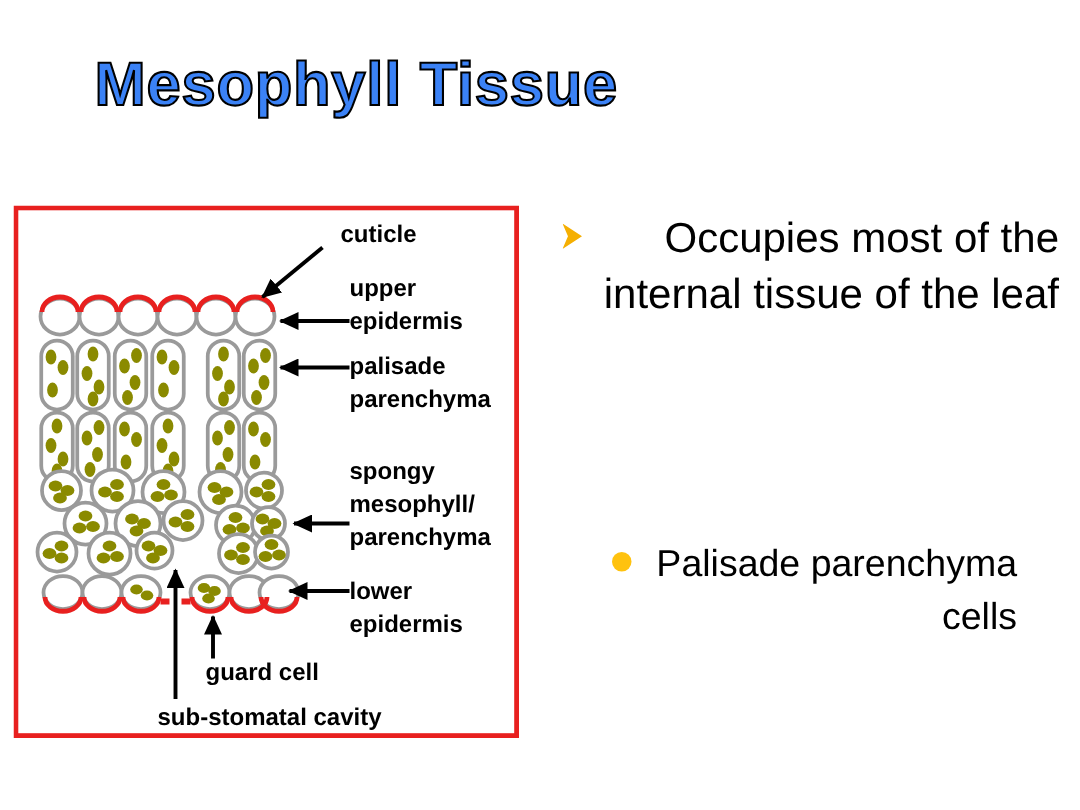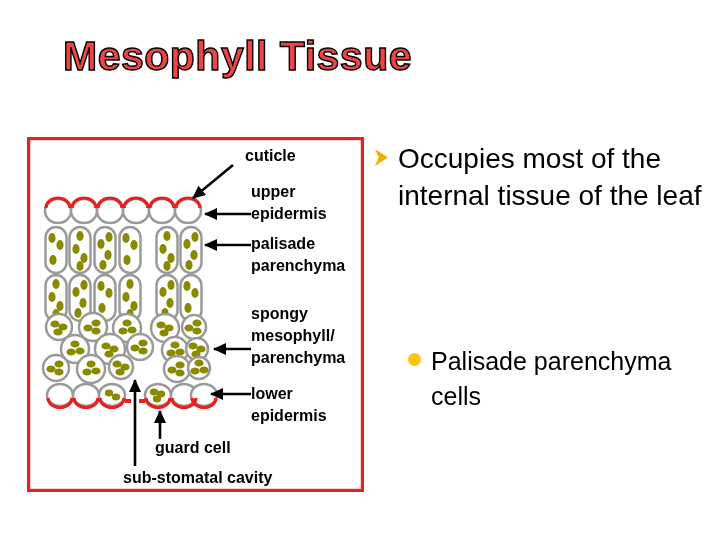--- a/index.html
+++ b/index.html
@@ -5,44 +5,44 @@
   html,body{margin:0;padding:0;background:#fff;}
   .slide{
     position:relative;width:720px;height:540px;background:#fff;overflow:hidden;
     font-family:"Liberation Sans",sans-serif;color:#000;
   }
   
   .title{
     position:absolute;left:63px;top:33px;margin:0;
     font-size:41px;font-weight:bold;letter-spacing:0.5px;
     -webkit-text-stroke:1.4px #000;
-    font-family:"Liberation Sans",sans-serif;color:#ef4444;
+    font-family:"Liberation Sans",sans-serif;color:#3b82f6;
   }
   
-  .diagram{position:absolute;left:27px;top:137px;width:337px;height:333px;}
+  .diagram{position:absolute;left:9px;top:137px;width:337px;height:333px;}
   .diagram svg{display:block;width:337px;height:355px;}
   .dlabel{
     font-family:"Liberation Sans",sans-serif;
     font-size:16px;font-weight:bold;fill:#000;
   }
   .arrow{stroke:#000;stroke-width:2.6;}
   
   .item{position:absolute;display:flex;align-items:flex-start;}
   .item-l1{left:372px;width:334px;font-size:28px;line-height:37px;}
   .item-l2{left:408px;width:270px;font-size:25px;line-height:35px;}
   .b1{
     flex:none;width:13px;height:17px;margin:9px 10px 0 3px;
     background:#F5AF02;
     clip-path:polygon(0 0,100% 50%,0 100%,28% 50%);
   }
   .b2{
     flex:none;width:13px;height:13px;margin:9px 10px 0 0;
     border-radius:50%;background:#FFC20E;
   }
-  .btext{flex:1;}
+  .btext{flex:1;text-align:right;}
 </style>
 </head>
 <body>
 
 <div class="slide">
 
   <h1 class="title">Mesophyll Tissue</h1>
 
   <div class="diagram">
     <svg viewBox="0 0 337 355">
@@ -228,18 +228,18 @@
         <text class="dlabel" x="128" y="316">guard cell</text>
         <text class="dlabel" x="96" y="346">sub-stomatal cavity</text>
       </g>
     </svg>
   </div>
 
   <div class="item item-l1" style="top:140px">
     <span class="b1"></span>
     <span class="btext">Occupies most of the internal tissue of the leaf</span>
   </div>
-  <div class="item item-l2" style="top:344px">
+  <div class="item item-l2" style="top:359px">
     <span class="b2"></span>
     <span class="btext">Palisade parenchyma cells</span>
   </div>
 
 </div>
 
 </body></html>

